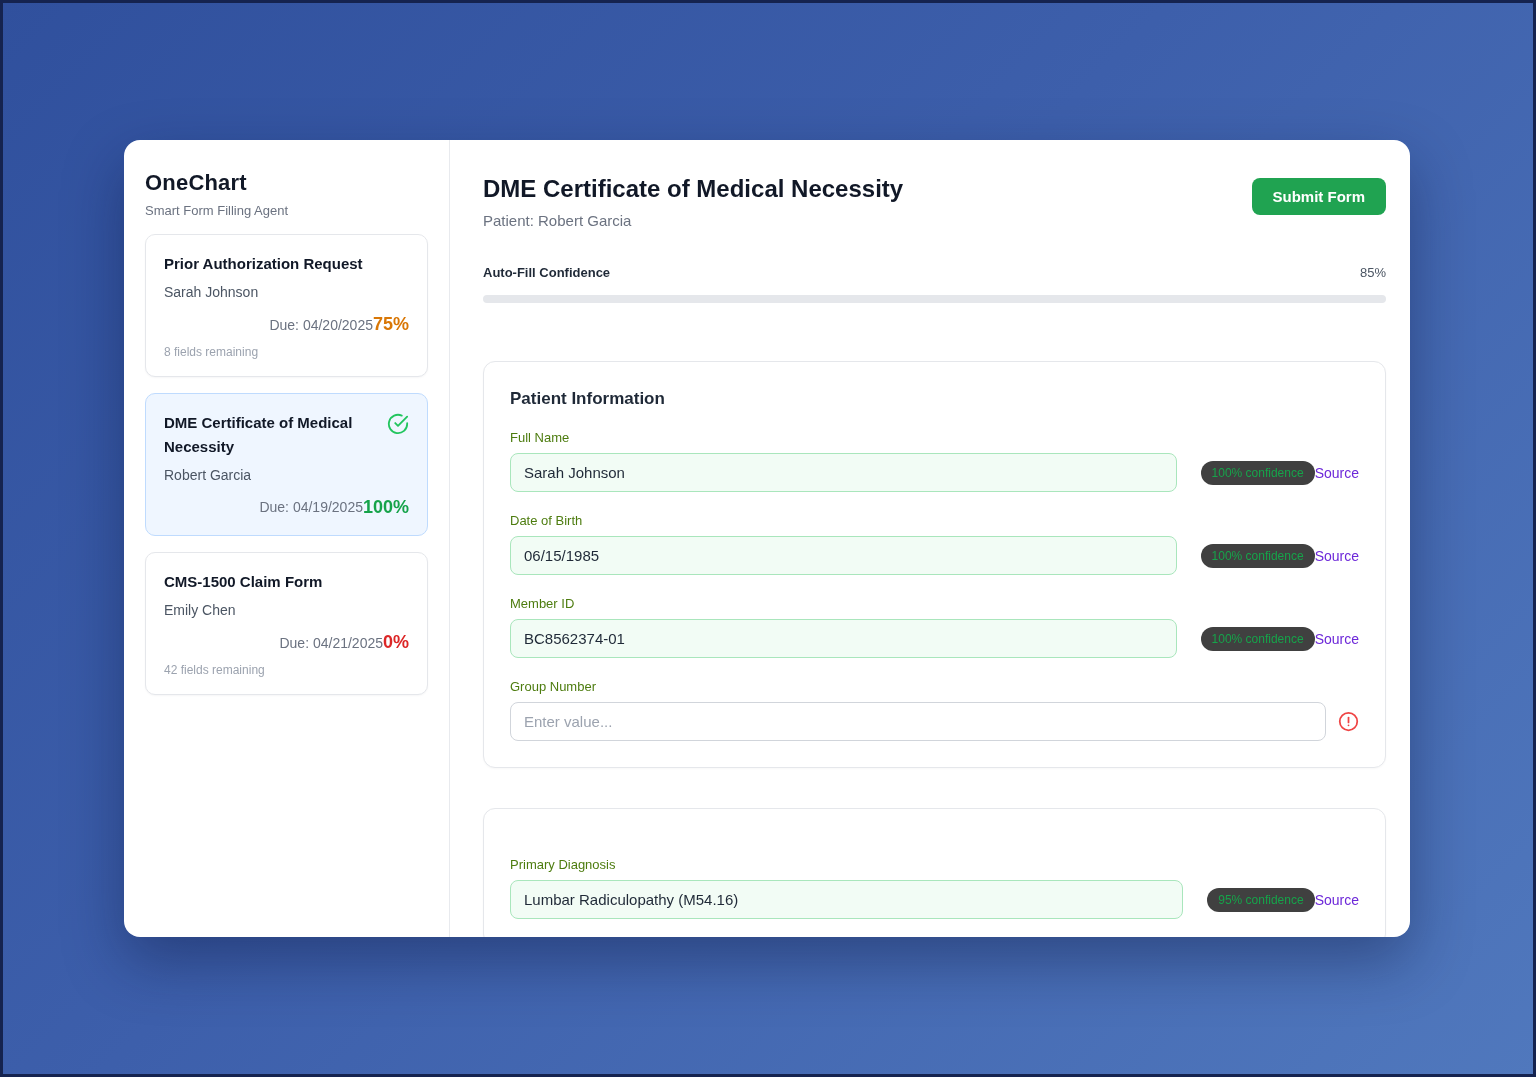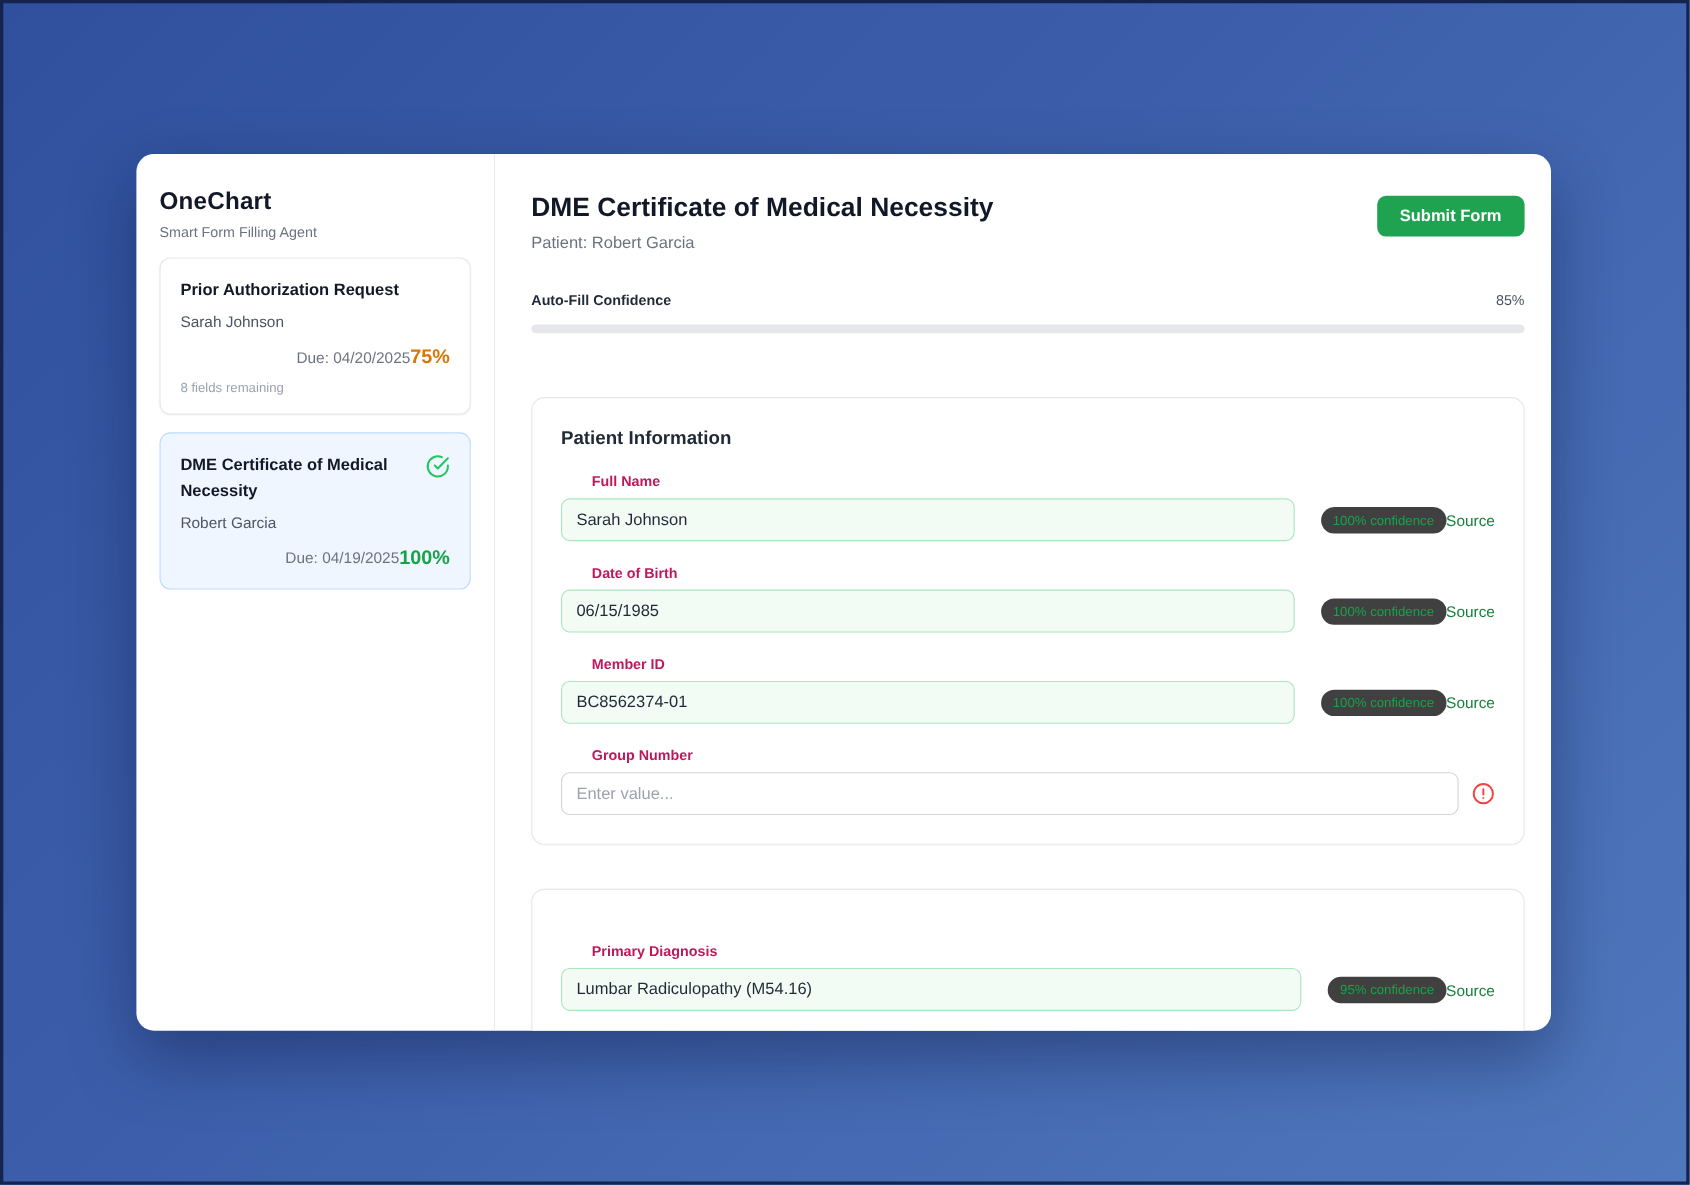--- a/index.html
+++ b/index.html
@@ -60,34 +60,34 @@
 
   .section-card {
     border:1px solid #e5e7eb; border-radius:12px; background:#fff;
     padding:27px 26px 26px 26px; margin-top:58px;
     box-shadow:0 1px 2px rgba(16,24,40,.03);
   }
   .section-card + .section-card { margin-top:40px; }
   .section-title { font-size:17px; font-weight:700; color:#1f2937; }
 
   .field { margin-top:21px; }
-  .field-label { font-size:13px; font-weight:700; color:#be185d; margin-bottom:8px;margin-left:28px; }
+  .field-label { font-size:13px; font-weight:400; color:#4d7c0f; margin-bottom:8px; }
   .field-row { display:flex; align-items:center; }
   .text-input {
     height:39px; border-radius:8px; font-family:inherit; font-size:15px;
     color:#1f2937; padding:0 13px; outline:none;
   }
   .text-input.filled { width:672px; background:#f2fcf5; border:1px solid #a9e6bc; }
   .text-input.empty  { width:816px; background:#fff; border:1px solid #d1d5db; }
   .text-input.empty::placeholder { color:#9ca3af; }
   .conf-pill {
     margin-left:24px; background:#404040; color:#16a34a;
     font-size:12px; font-weight:500; border-radius:999px; padding:5px 11px; white-space:nowrap;
   }
-  .source-link { margin-left:auto; font-size:14px; color:#15803d; cursor:pointer; background:none; border:none; font-family:inherit; }
+  .source-link { margin-left:auto; font-size:14px; color:#6d28d9; cursor:pointer; background:none; border:none; font-family:inherit; }
   .alert-icon { margin-left:auto; display:flex; }
 </style>
 </head>
 <body>
 
 <div class="window">
 
   <aside class="sidebar">
     <div class="brand-name">OneChart</div>
     <div class="brand-tagline">Smart Form Filling Agent</div>
@@ -112,20 +112,29 @@
           </svg>
         </span>
       </div>
       <div class="card-patient">Robert Garcia</div>
       <div class="card-due-row">
         <span class="card-due">Due: 04/19/2025</span>
         <span class="card-pct pct-green">100%</span>
       </div>
     </div>
 
+    <div class="form-card">
+      <div class="card-title">CMS-1500 Claim Form</div>
+      <div class="card-patient">Emily Chen</div>
+      <div class="card-due-row">
+        <span class="card-due">Due: 04/21/2025</span>
+        <span class="card-pct pct-red">0%</span>
+      </div>
+      <div class="card-remaining">42 fields remaining</div>
+    </div>
   </aside>
 
   <main class="main">
 
     <div class="main-header">
       <div>
         <div class="page-title">DME Certificate of Medical Necessity</div>
         <div class="page-patient">Patient: Robert Garcia</div>
       </div>
       <button class="submit-btn">Submit Form</button>

